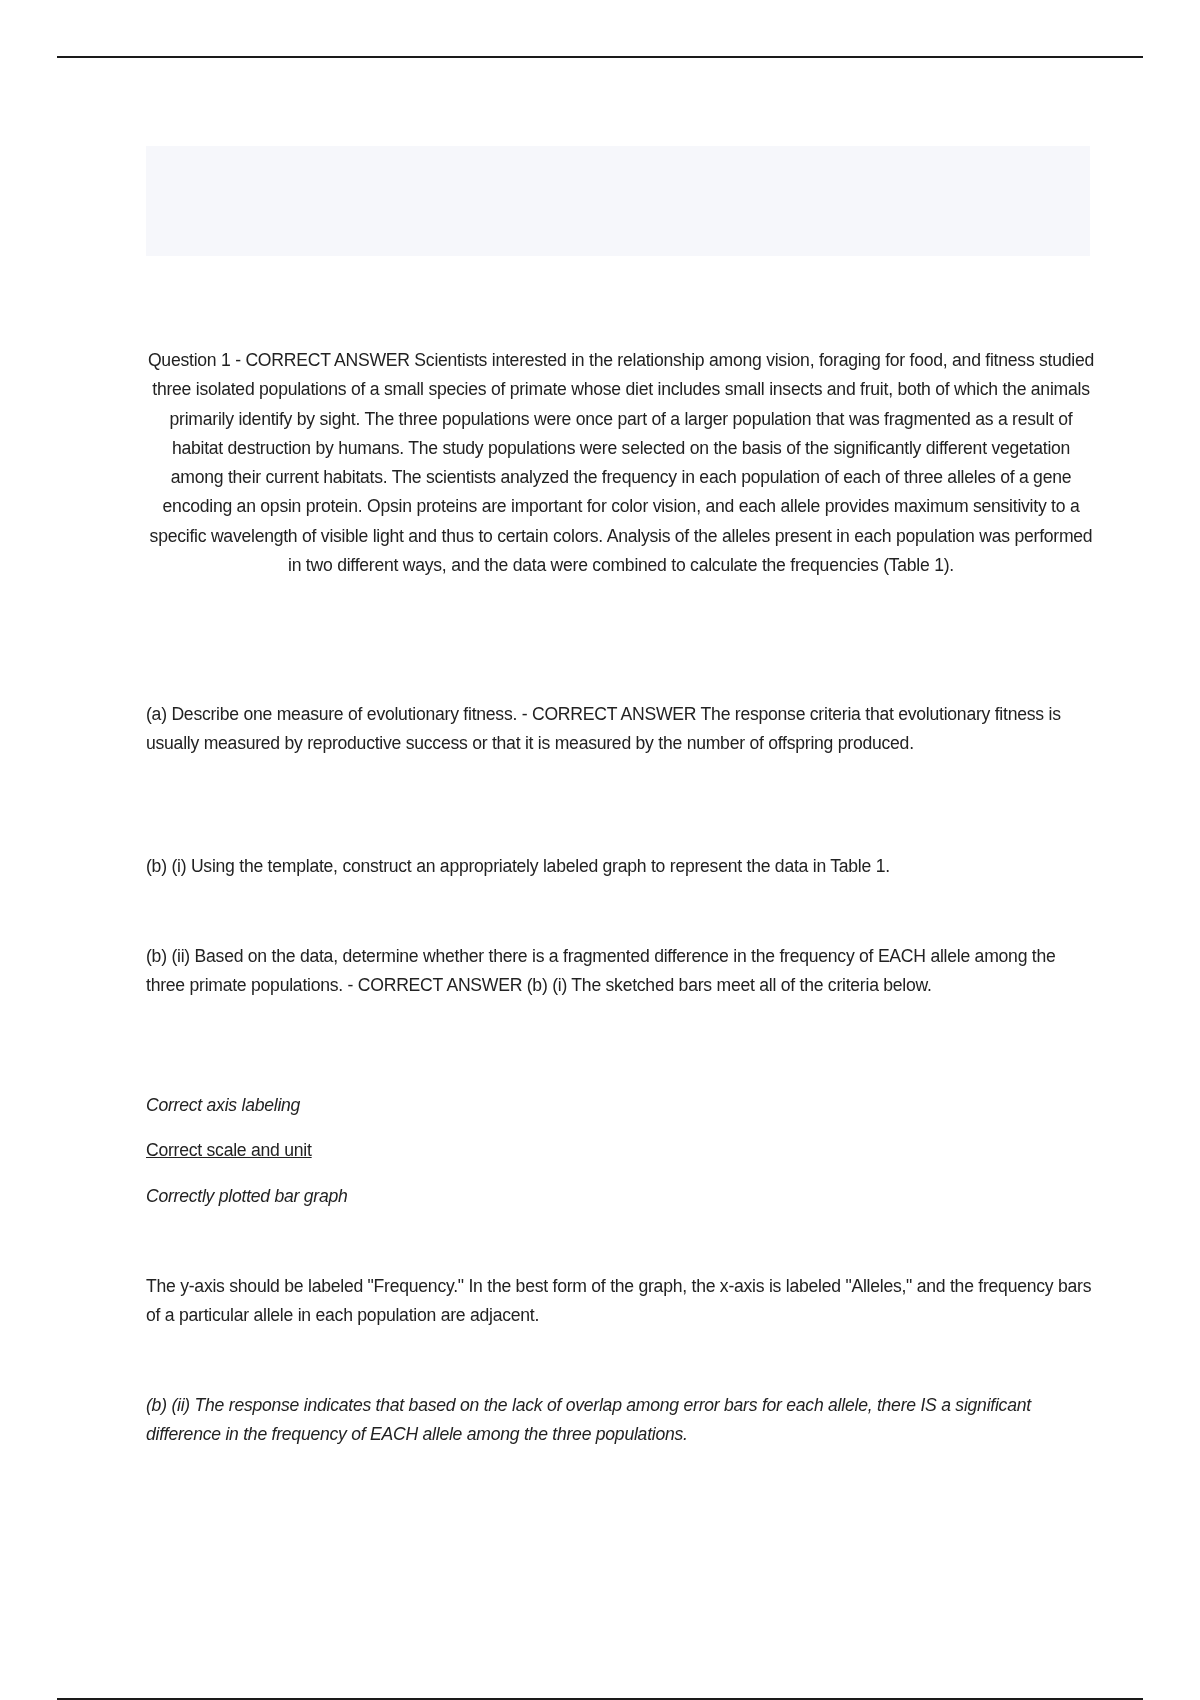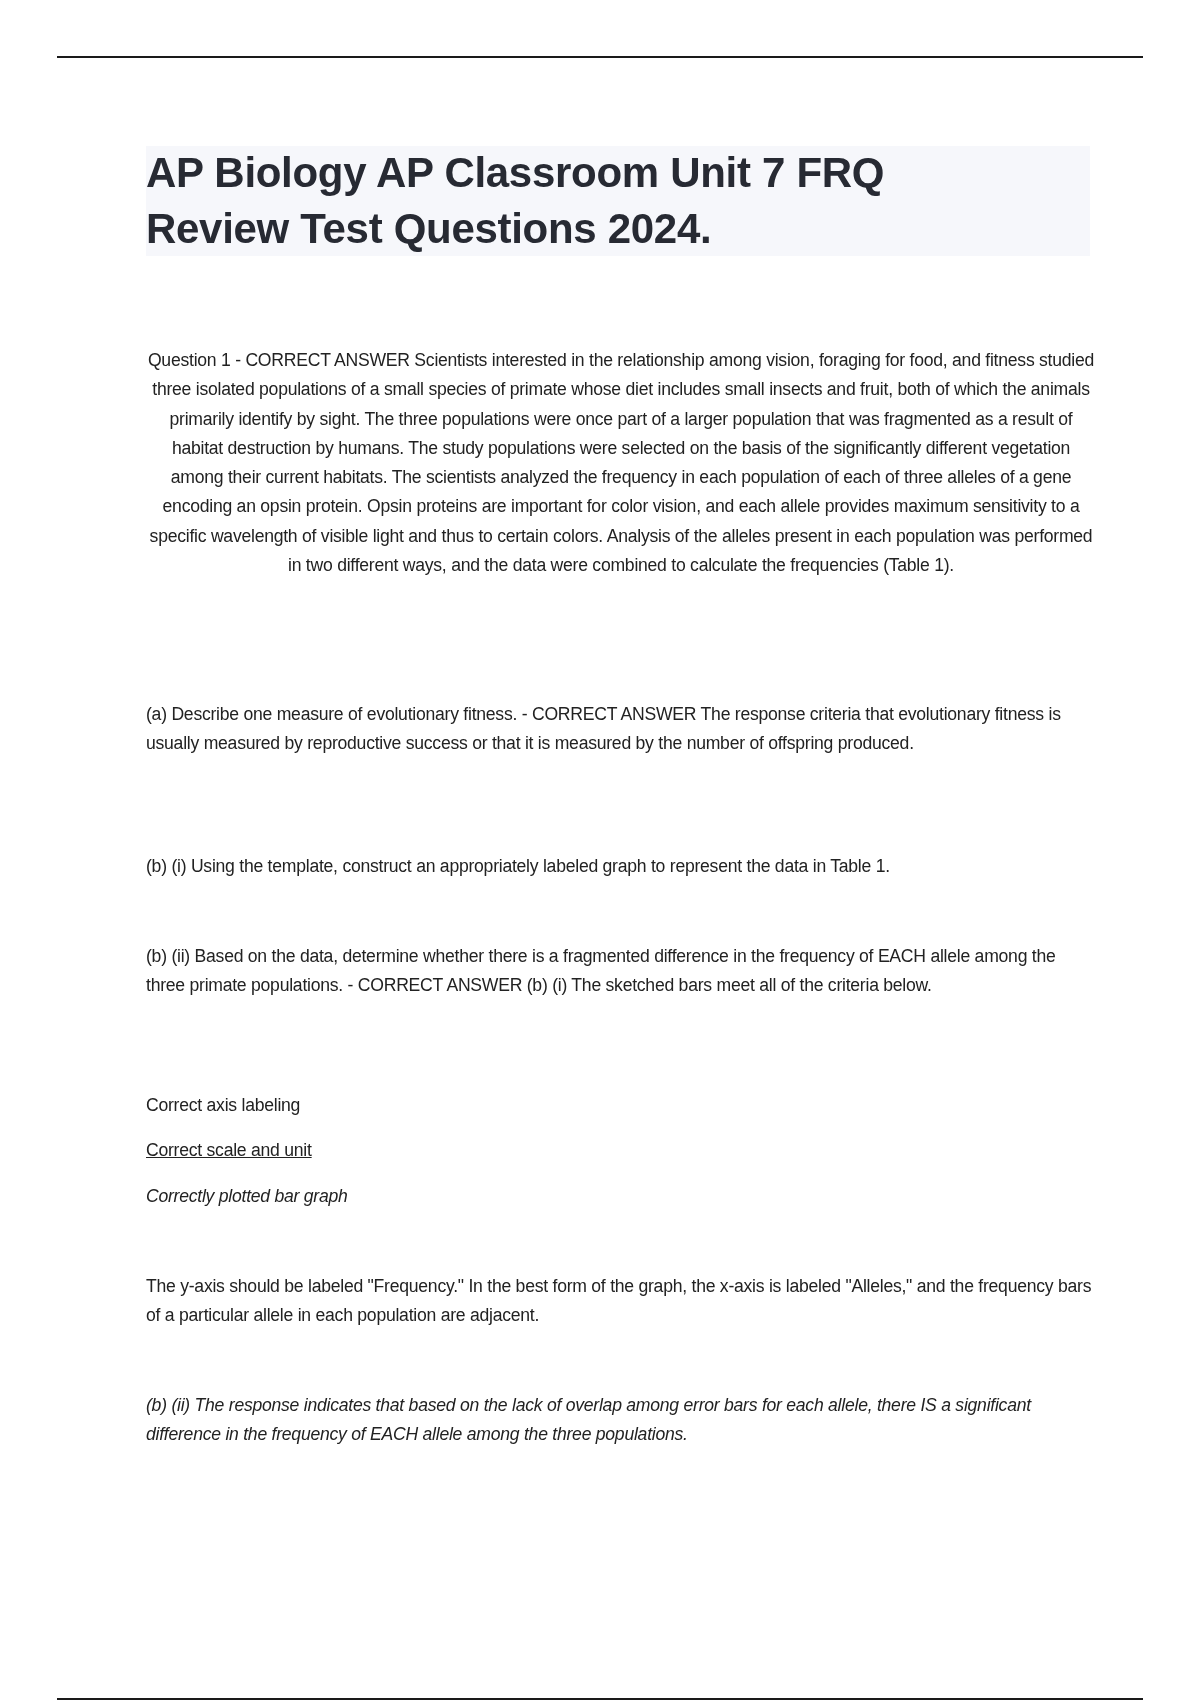--- a/index.html
+++ b/index.html
@@ -60,42 +60,41 @@
       letter-spacing: -0.25px;
     }
   </style>
 </head>
 <body>
 
 <div class="rule top"></div>
 
 <div class="title-block">
   <h1 class="title">
-    <span>AP Biology AP Classroom Unit 7 FRQ</span><br>
-    <span>Review Test Questions 2024.</span>
+    <br>
   </h1>
 </div>
 
 <div class="content" style="top:346px;text-align:center;">
   <p>Question 1 - CORRECT ANSWER Scientists interested in the relationship among vision, foraging for food, and fitness studied three isolated populations of a small species of primate whose diet includes small insects and fruit, both of which the animals primarily identify by sight. The three populations were once part of a larger population that was fragmented as a result of habitat destruction by humans. The study populations were selected on the basis of the significantly different vegetation among their current habitats. The scientists analyzed the frequency in each population of each of three alleles of a gene encoding an opsin protein. Opsin proteins are important for color vision, and each allele provides maximum sensitivity to a specific wavelength of visible light and thus to certain colors. Analysis of the alleles present in each population was performed in two different ways, and the data were combined to calculate the frequencies (Table 1).</p>
 </div>
 
 <div class="content" style="top:700px;">
   <p>(a) Describe one measure of evolutionary fitness. - CORRECT ANSWER The response criteria that evolutionary fitness is usually measured by reproductive success or that it is measured by the number of offspring produced.</p>
 </div>
 
 <div class="content" style="top:852px;">
   <p>(b) (i) Using the template, construct an appropriately labeled graph to represent the data in Table 1.</p>
 </div>
 
 <div class="content" style="top:942px;">
   <p>(b) (ii) Based on the data, determine whether there is a fragmented difference in the frequency of EACH allele among the three primate populations. - CORRECT ANSWER (b) (i) The sketched bars meet all of the criteria below.</p>
 </div>
 
-<div class="content" style="top:1091px;">
+<div class="content" style="top:1091px;font-style:italic;">
   <p>Correct axis labeling</p>
 </div>
 
 <div class="content" style="top:1136px;text-decoration:underline;">
   <p>Correct scale and unit</p>
 </div>
 
 <div class="content" style="top:1182px;font-style:italic;">
   <p>Correctly plotted bar graph</p>
 </div>

